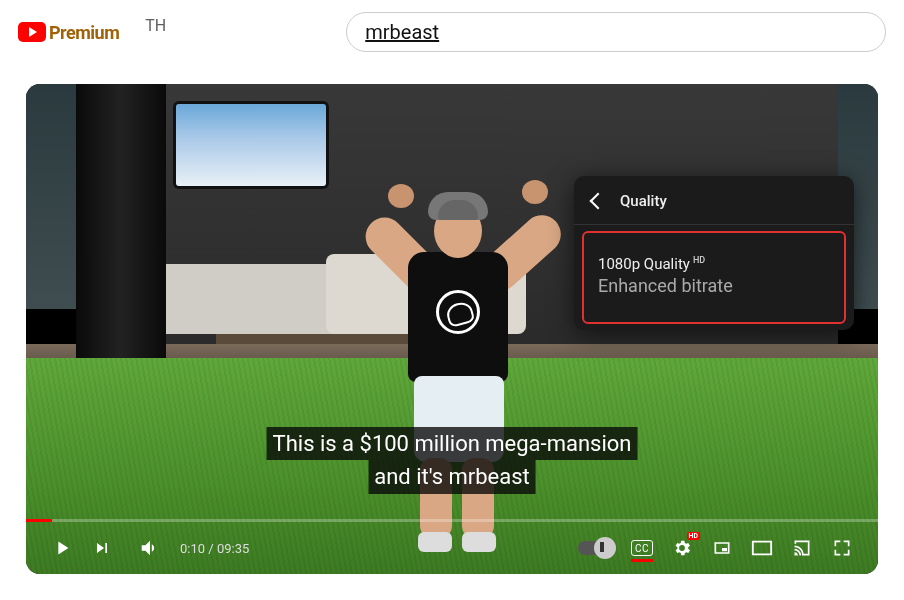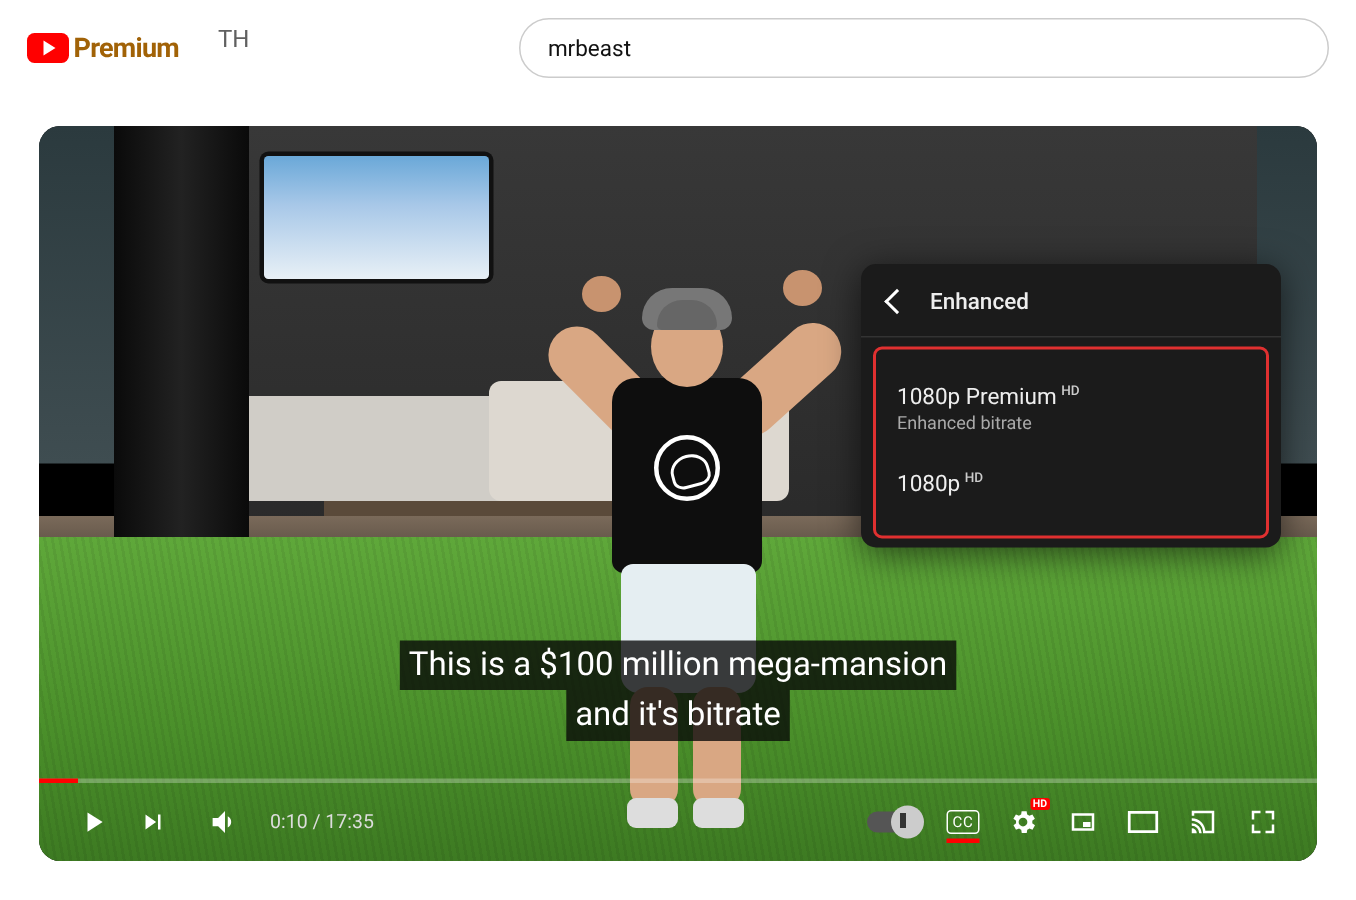--- a/index.html
+++ b/index.html
@@ -7,21 +7,21 @@
 
 .header { display: flex; align-items: center; padding: 12px 18px 14px 18px; gap: 180px; }
 .logo-group { display: flex; align-items: flex-start; gap: 6px; }
 .yt-logo { display: flex; align-items: center; gap: 3px; }
 .yt-play { width: 28px; height: 20px; background: #ff0000; border-radius: 5px; position: relative; }
 .yt-play::after { content: ''; position: absolute; left: 11px; top: 5px; border-left: 8px solid #fff; border-top: 5px solid transparent; border-bottom: 5px solid transparent; }
 .premium-text { font-weight: 700; font-size: 18px; letter-spacing: -0.5px; color: #a16207; }
 .country-code { font-size: 16px; color: #606060; margin-top: -6px; margin-left: 20px; }
 
 .searchbar { flex: 1; height: 40px; border: 1px solid #ccc; border-radius: 40px; padding: 0 18px; display: flex; align-items: center; background: #fff; max-width: 560px; }
-.searchbar span { font-size: 15px; color: #111; }
+.searchbar span { font-size: 20px; color: #111; text-decoration: underline; }
 
 .player { margin: 18px 26px 0 26px; width: 852px; height: 490px; background: #000; border-radius: 14px; position: relative; overflow: hidden; }
 
 .scene { position: absolute; inset: 0; }
 .scene-sky { position: absolute; top: 0; left: 0; right: 0; height: 46%; background: linear-gradient(#2b3a3e, #3f4d51); }
 .scene-house { position: absolute; top: 0; left: 0; right: 0; height: 56%; }
 .scene-house .wall { position: absolute; left: 60px; right: 40px; top: 0; bottom: 0; background: linear-gradient(#383838, #2a2a2a); }
 .scene-house .tv { position: absolute; left: 150px; top: 20px; width: 150px; height: 82px; background: linear-gradient(#6aa8d8, #a8c8e8 40%, #e8f0f6); border-radius: 3px; box-shadow: 0 0 0 3px #111; }
 .scene-house .pillar1 { position: absolute; left: 50px; top: 0; width: 90px; height: 100%; background: linear-gradient(90deg, #0a0a0a, #222, #0a0a0a); }
 .scene-house .sofa { position: absolute; left: 130px; top: 180px; width: 260px; height: 70px; background: #d0cdc7; border-radius: 8px; }
@@ -53,21 +53,21 @@
 .captions span { display: inline-block; background: rgba(8,8,8,0.78); color: #fff; font-size: 22px; padding: 2px 6px; line-height: 1.35; }
 
 .quality-panel { position: absolute; right: 24px; top: 92px; width: 280px; background: #1b1b1b; border-radius: 10px; box-shadow: 0 4px 24px rgba(0,0,0,0.6); color: #eee; }
 .quality-header { display: flex; align-items: center; gap: 14px; padding: 16px 18px 14px 14px; border-bottom: 1px solid #333; }
 .quality-header .back { width: 18px; height: 18px; position: relative; }
 .quality-header .back::before { content: ''; position: absolute; left: 4px; top: 3px; width: 10px; height: 10px; border-left: 2.5px solid #fff; border-bottom: 2.5px solid #fff; transform: rotate(45deg); }
 .quality-header .title { font-size: 15px; font-weight: 500; }
 .quality-list { padding: 10px 0 14px 0; margin: 6px 8px; border: 2.5px solid #e03030; border-radius: 6px; }
 .quality-item { padding: 12px 14px; font-size: 15px; cursor: pointer; }
 .quality-item .main { display: inline-block; }
-.quality-item .sub { display: block; font-size: 12px; color: #aaa; margin-top: 2px; }
+.quality-item .sub { display: block; font-size: 18px; color: #aaa; margin-top: 2px; }
 .quality-item .hd-badge { font-size: 9px; vertical-align: super; margin-left: 3px; color: #ccc; font-weight: 500; }
 
 .controls { position: absolute; left: 0; right: 0; bottom: 0; height: 52px; display: flex; align-items: center; padding: 0 18px; color: #fff; }
 .progress { position: absolute; left: 0; right: 0; top: -3px; height: 3px; background: rgba(255,255,255,0.28); }
 .progress .fill { height: 100%; width: 3%; background: #ff0000; }
 .ctrl-btn { width: 36px; height: 36px; display: flex; align-items: center; justify-content: center; cursor: pointer; }
 .time { font-size: 13px; color: #ddd; margin-left: 12px; }
 .spacer { flex: 1; }
 .gap-l { margin-left: 12px; }
 .gap-s { margin-left: 4px; }
@@ -126,35 +126,32 @@
       <div class="shorts"></div>
       <div class="leg-l"></div>
         <div class="leg-r"></div>
       <div class="sock l"></div>
         <div class="sock r"></div>
     </div>
   </div>
 
   <div class="captions">
     <span>This is a $100 million mega-mansion</span><br>
-    <span>and it's bitrate</span>
+    <span>and it's mrbeast</span>
   </div>
 
   <div class="quality-panel">
     <div class="quality-header">
       <div class="back"></div>
-      <div class="title">Enhanced</div>
+      <div class="title">Quality</div>
     </div>
     <div class="quality-list">
       <div class="quality-item">
-        <span class="main">1080p Premium</span><span class="hd-badge">HD</span>
+        <span class="main">1080p Quality</span><span class="hd-badge">HD</span>
         <span class="sub">Enhanced bitrate</span>
-      </div>
-      <div class="quality-item">
-        <span class="main">1080p</span><span class="hd-badge">HD</span>
       </div>
     </div>
   </div>
 
   <div class="controls">
     <div class="progress">
         <div class="fill"></div>
       </div>
 
     <div class="ctrl-btn">
@@ -166,21 +163,21 @@
       <svg class="icon" width="20" height="20" viewBox="0 0 24 24">
           <path d="M6 18l8.5-6L6 6v12zM16 6v12h2V6h-2z"></path>
         </svg>
     </div>
     <div class="ctrl-btn gap-l">
       <svg class="icon" width="22" height="22" viewBox="0 0 24 24">
           <path d="M3 9v6h4l5 5V4L7 9H3zm13.5 3c0-1.8-1-3.3-2.5-4.1v8.1c1.5-.7 2.5-2.2 2.5-4z"></path>
         </svg>
     </div>
     <div class="time">
-      <span>0:10</span><span> / </span><span>17:35</span>
+      <span>0:10</span><span> / </span><span>09:35</span>
     </div>
 
     <div class="spacer"></div>
 
     <div class="autoplay-toggle">
       <div class="pause"></div>
     </div>
 
     <div class="ctrl-btn">
       <div class="cc-btn">CC</div>

